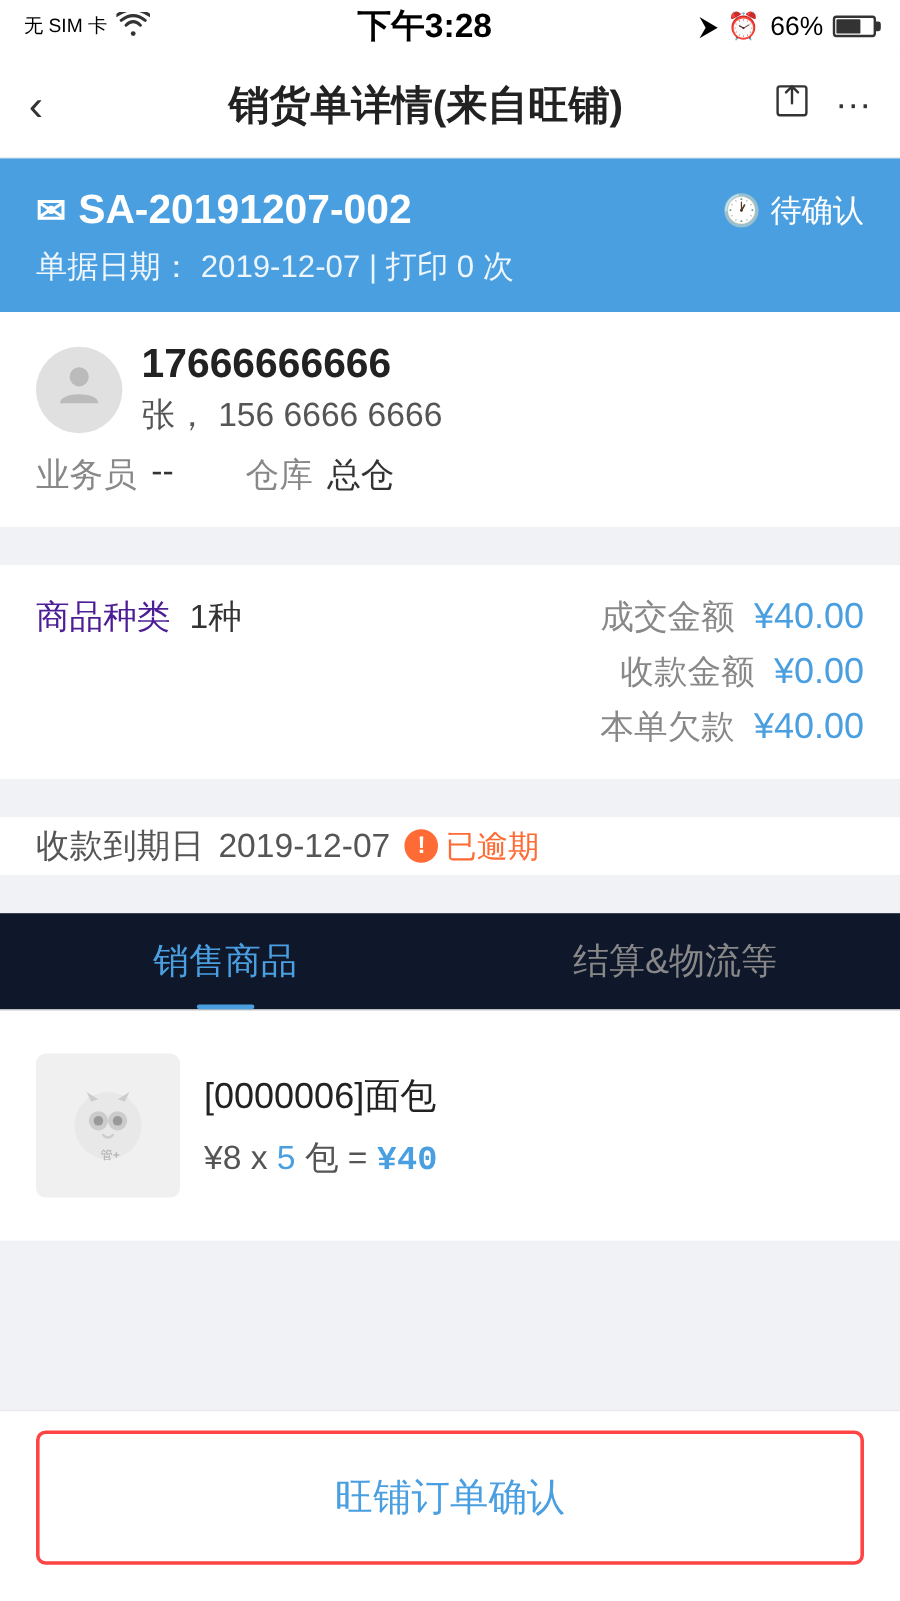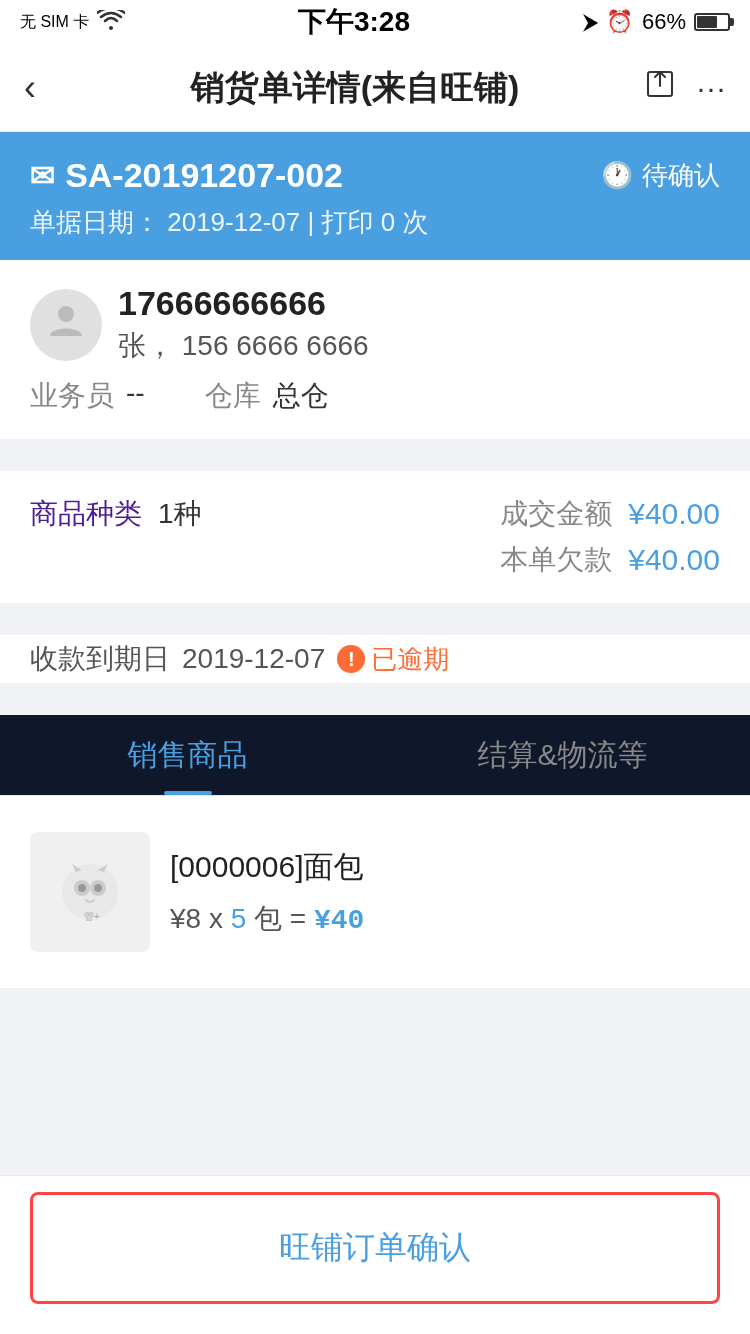--- a/index.html
+++ b/index.html
@@ -487,20 +487,24 @@
   <div class="summary-left">
     <span class="summary-label">商品种类</span>
     <span class="summary-value">1种</span>
   </div>
   <div class="summary-right">
     <div class="summary-row">
       <span class="amount-label">成交金额</span>
       <span class="amount-value-blue">¥40.00</span>
     </div>
     <div class="summary-row">
+      <span class="amount-label">收款金额</span>
+      <span class="amount-value-blue">¥0.00</span>
+    </div>
+    <div class="summary-row">
       <span class="amount-label">本单欠款</span>
       <span class="amount-value-blue">¥40.00</span>
     </div>
   </div>
 </div>
 
 <div class="divider"></div>
 
 <div class="due-section">
   <span>收款到期日</span>

